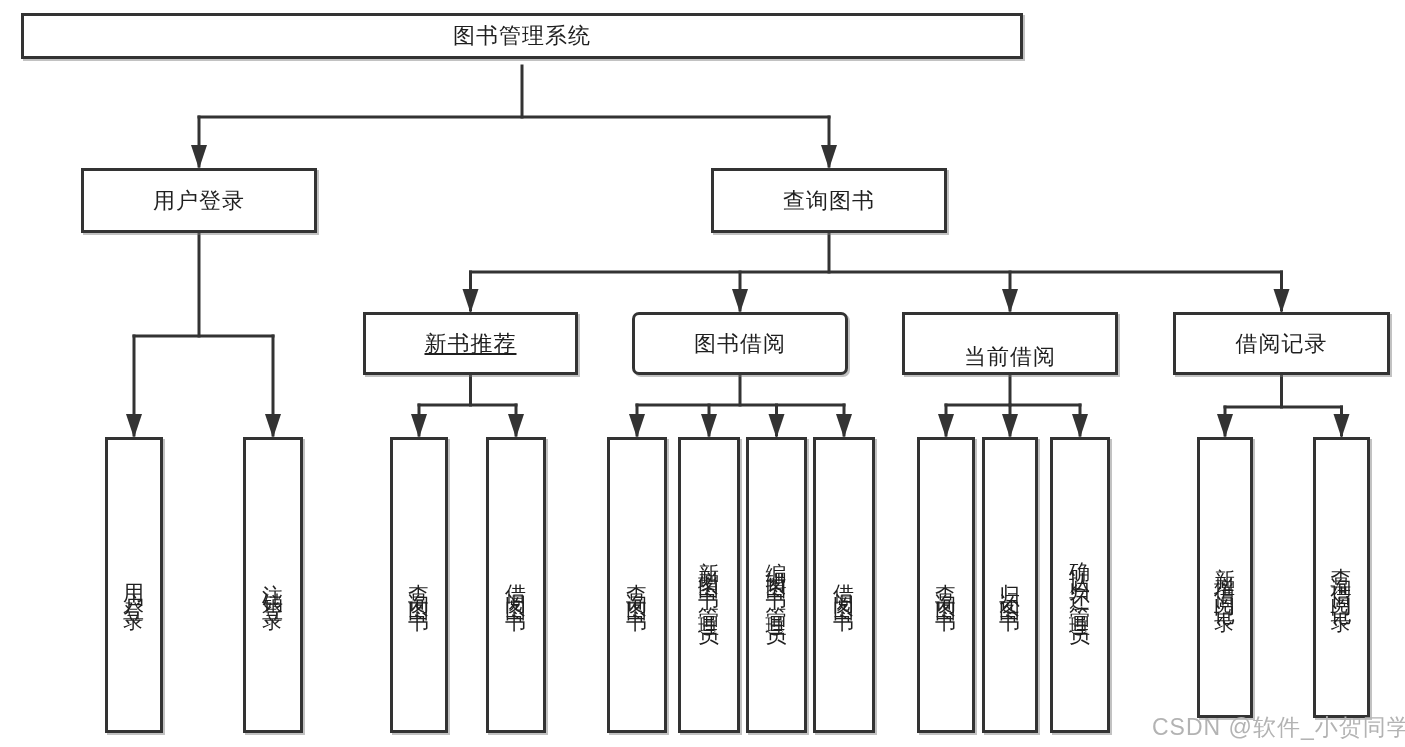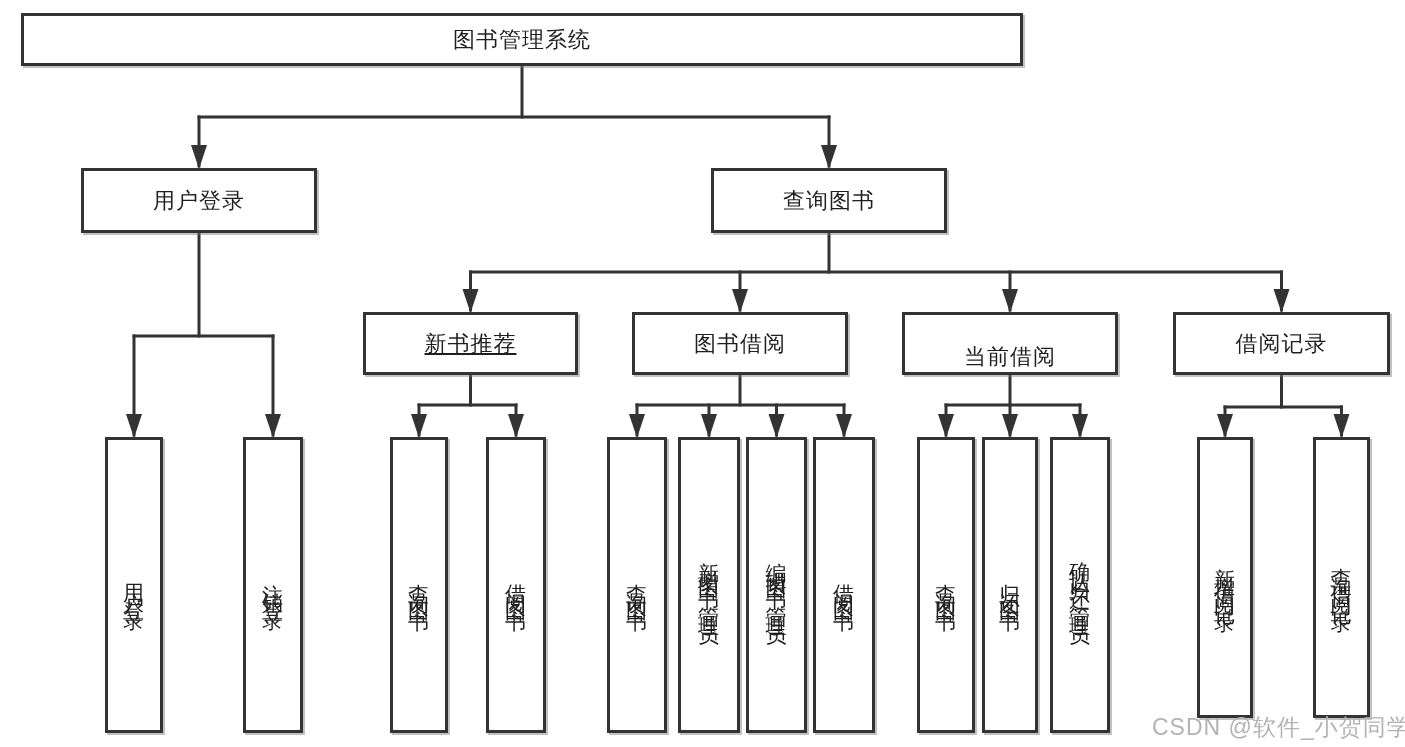--- a/index.html
+++ b/index.html
@@ -93,33 +93,33 @@
       <line x1="1080" y1="405" x2="1080" y2="435" stroke="#333333" stroke-width="3" stroke-linecap="square"></line>
       <polygon points="1072,414 1088,414 1080,438" fill="#333333"></polygon>
       <line x1="1281.5" y1="375" x2="1281.5" y2="407" stroke="#333333" stroke-width="3" stroke-linecap="square"></line>
       <line x1="1225" y1="407" x2="1341.5" y2="407" stroke="#333333" stroke-width="3" stroke-linecap="square"></line>
       <line x1="1225" y1="407" x2="1225" y2="435" stroke="#333333" stroke-width="3" stroke-linecap="square"></line>
       <polygon points="1217,414 1233,414 1225,438" fill="#333333"></polygon>
       <line x1="1341.5" y1="407" x2="1341.5" y2="435" stroke="#333333" stroke-width="3" stroke-linecap="square"></line>
       <polygon points="1333.5,414 1349.5,414 1341.5,438" fill="#333333"></polygon>
     </svg>
   <div id="nodes">
-      <div class="node" style="left: 21px; top: 13px; width: 1002px; height: 53px;">
+      <div class="node" style="left: 21px; top: 13px; width: 1002px; height: 46px;">
         <span>图书管理系统</span>
       </div>
       <div class="node" style="left: 81px; top: 168px; width: 236px; height: 65px;">
         <span>用户登录</span>
       </div>
       <div class="node" style="left: 711px; top: 168px; width: 236px; height: 65px;">
         <span>查询图书</span>
       </div>
       <div class="node" style="left: 363px; top: 312px; width: 215px; height: 63px; text-decoration: underline;">
         <span>新书推荐</span>
       </div>
-      <div class="node" style="left: 632px; top: 312px; width: 216px; height: 63px;">
+      <div class="node" style="left: 632px; top: 312px; width: 216px; height: 63px; border-radius: 7px;">
         <span>图书借阅</span>
       </div>
       <div class="node" style="left: 902px; top: 312px; width: 216px; height: 63px; align-items: flex-end;">
         <span>当前借阅</span>
       </div>
       <div class="node" style="left: 1173px; top: 312px; width: 217px; height: 63px;">
         <span>借阅记录</span>
       </div>
       <div class="node vertical" style="left: 105px; top: 437px; width: 58px; height: 296px;">
         <span>用户登录</span>

